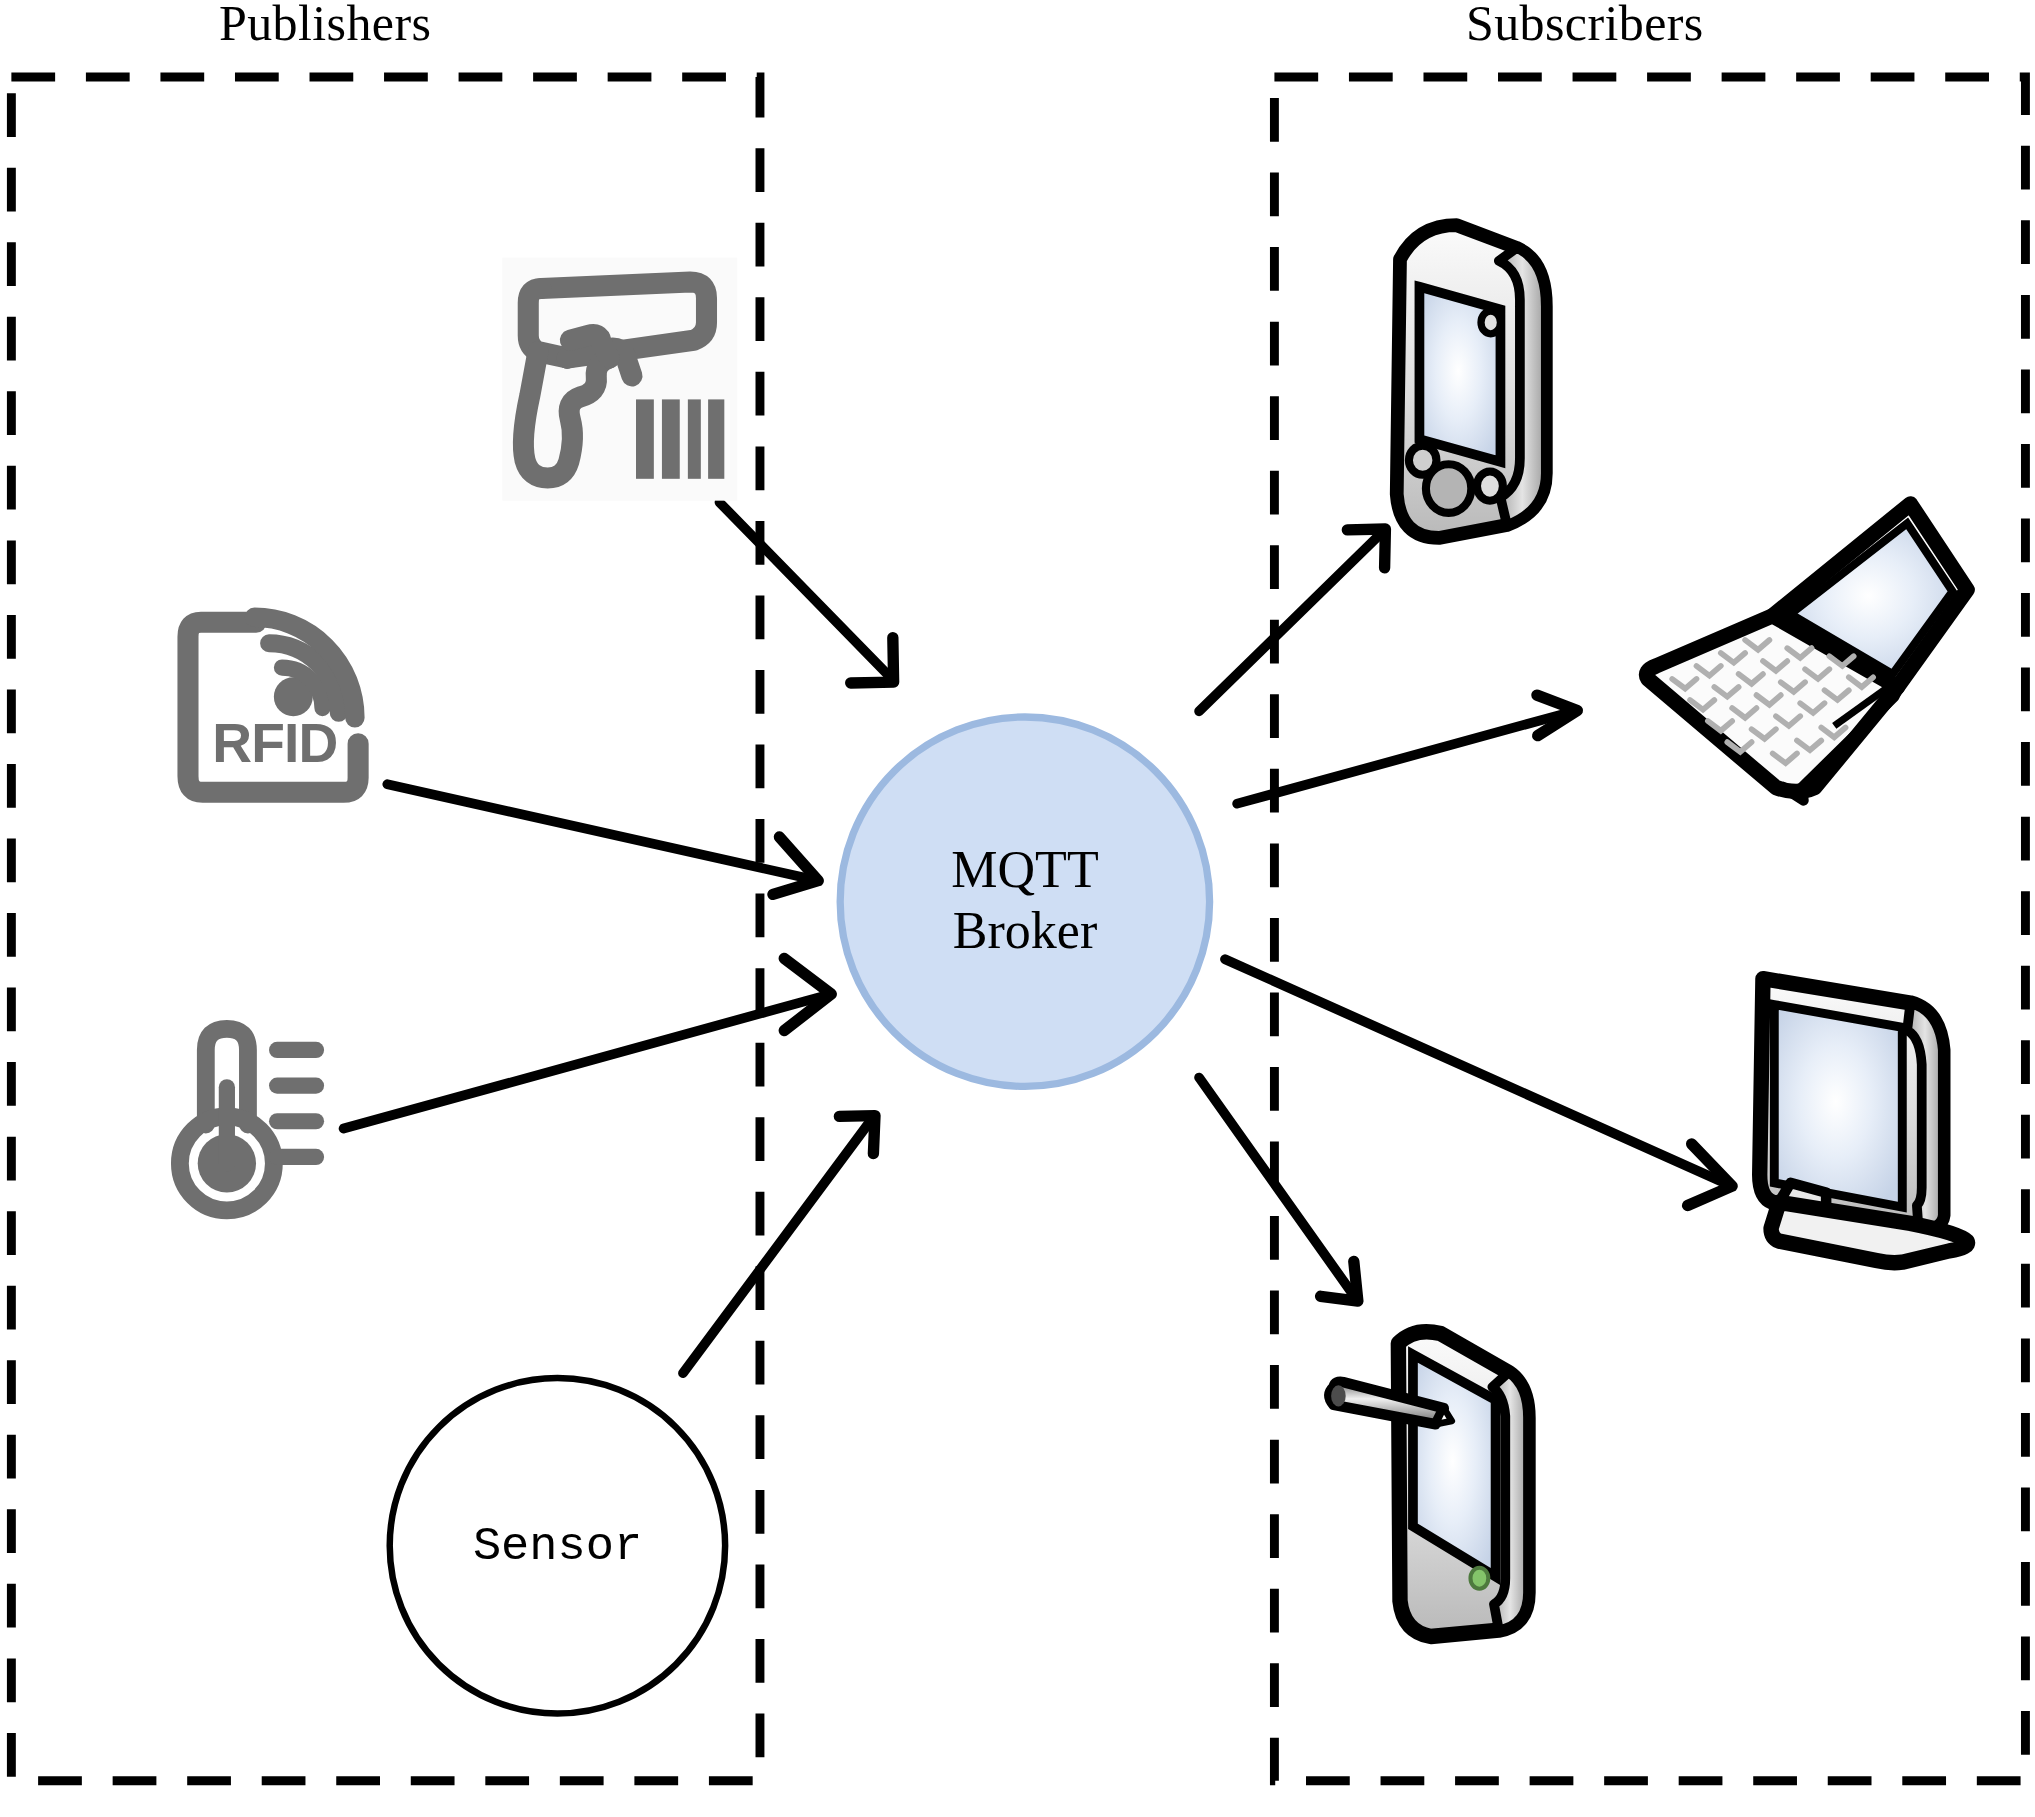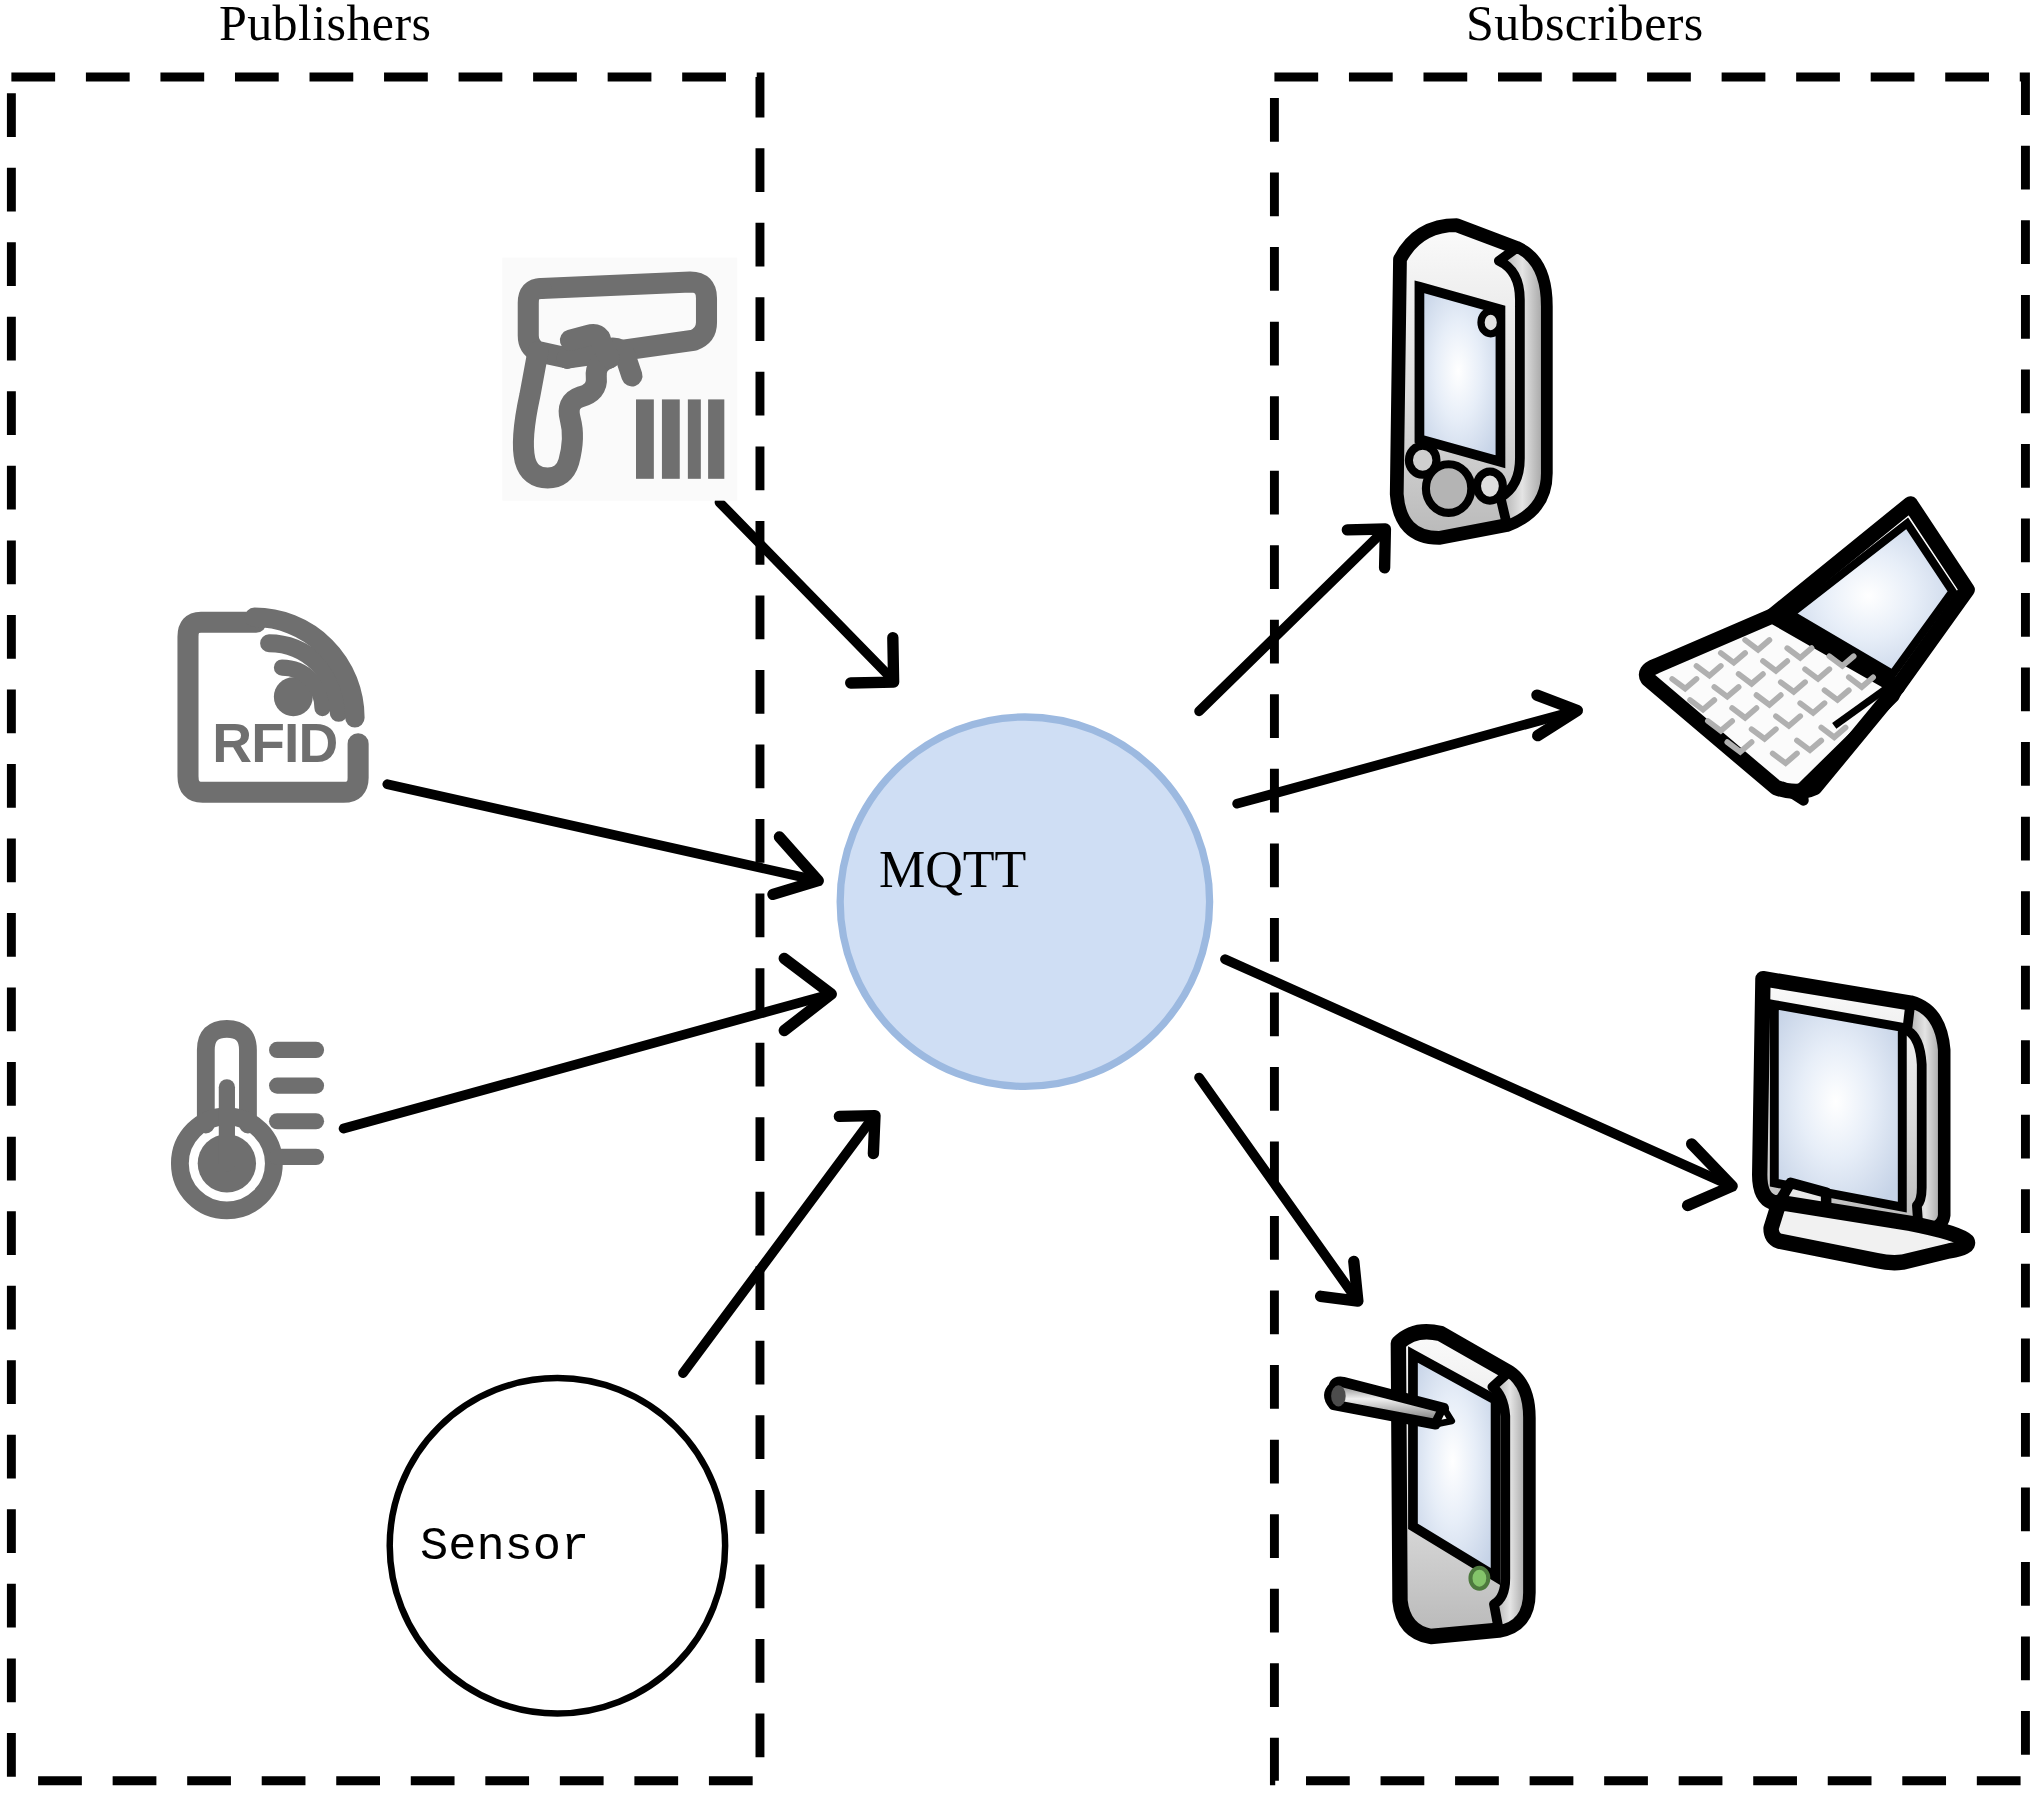--- a/index.html
+++ b/index.html
@@ -28,21 +28,21 @@
     font-family: "Liberation Serif", "DejaVu Serif", serif;
     font-size: 50px;
     color: #000;
     letter-spacing: 0.4px;
     white-space: nowrap;
   }
   .node-text {
     position: absolute;
     font-family: "Liberation Serif", "DejaVu Serif", serif;
     color: #000;
-    text-align: left;
+    text-align: center;
     white-space: nowrap;
     line-height: 1.18;
   }
   .broker-text { font-size: 52px; }
   .sensor-text { font-size: 47px; font-family: Liberation Mono, monospace; }
 </style>
 </head>
 <body>
 
 <div id="stage">
@@ -236,18 +236,19 @@
         <ellipse cx="12" cy="87" rx="9" ry="13" fill="#4c4c4c"></ellipse>
       </g>
     </g>
   </svg>
 
   <div class="grp-label" style="left:219px; top:-6.5px;">Publishers</div>
   <div class="grp-label" style="left:1466px; top:-6.5px;">Subscribers</div>
 
   <div class="node-text broker-text" style="left:879px; top:839px; width:292px;">
     <div>MQTT</div>
+    <div>Broker</div>
   </div>
 
   <div class="node-text sensor-text" style="left:420px; top:1519px; width:275px;">Sensor</div>
 
 </div>
 
 
 </body></html>

